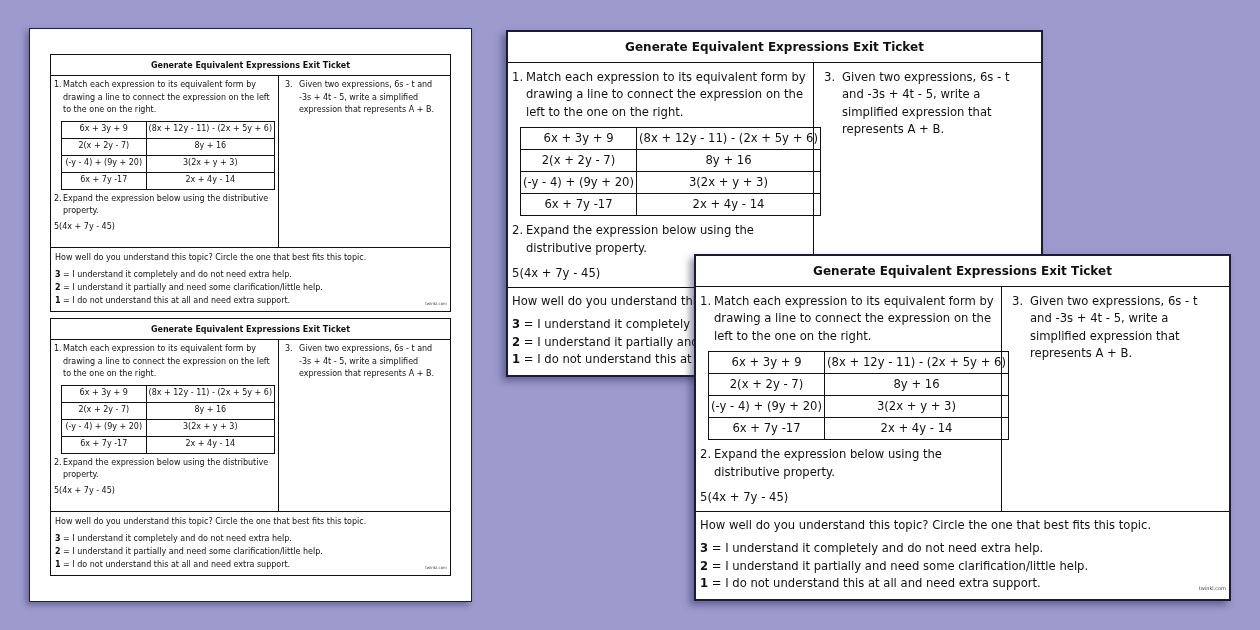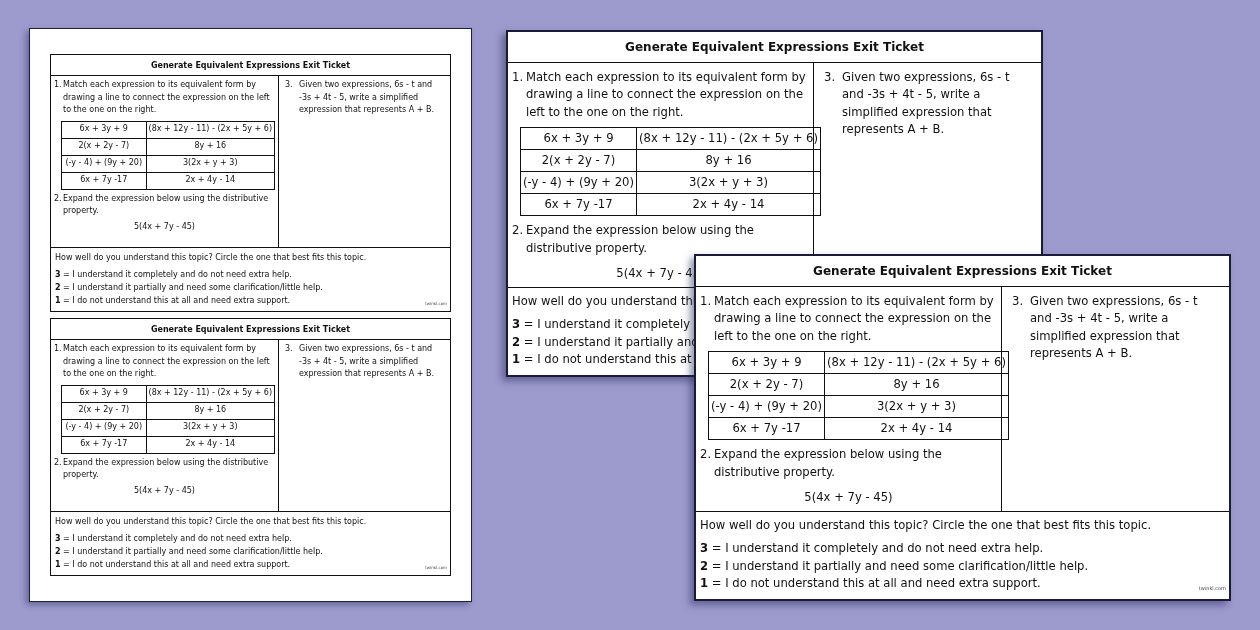--- a/index.html
+++ b/index.html
@@ -33,21 +33,21 @@
     display:flex; align-items:center; justify-content:center;
   }
   .t-body { display:flex; flex:1 1 auto; border-bottom:1.5px solid #111; }
   .t-left { border-right:1.5px solid #111; box-sizing:border-box; }
   .t-right { flex:1; box-sizing:border-box; }
   .q { display:flex; }
   .q .num { flex:0 0 auto; }
   .q .txt { flex:1; }
   table.match { border-collapse:collapse; }
   table.match td { border:1.5px solid #111; text-align:center; white-space:nowrap; padding:0 2px; }
-  .expr { text-align:center; }
+  .expr { }
   .t-foot { flex:0 0 auto; position:relative; }
   .foot-q b { font-weight:normal; }
   .scale-row b { font-weight:bold; }
   .twinkl { position:absolute; right:3px; bottom:1px; color:#444; }
 
   
   .s .t-title { height:20px; font-size:8px; }
   .s .t-left { width:228px; padding:3px 3px 0 3px; font-size:8px; line-height:12.6px; }
   .s .t-right { padding:3px 6px 0 6px; font-size:8px; line-height:12.6px; }
   .s .q .num { width:9px; }

